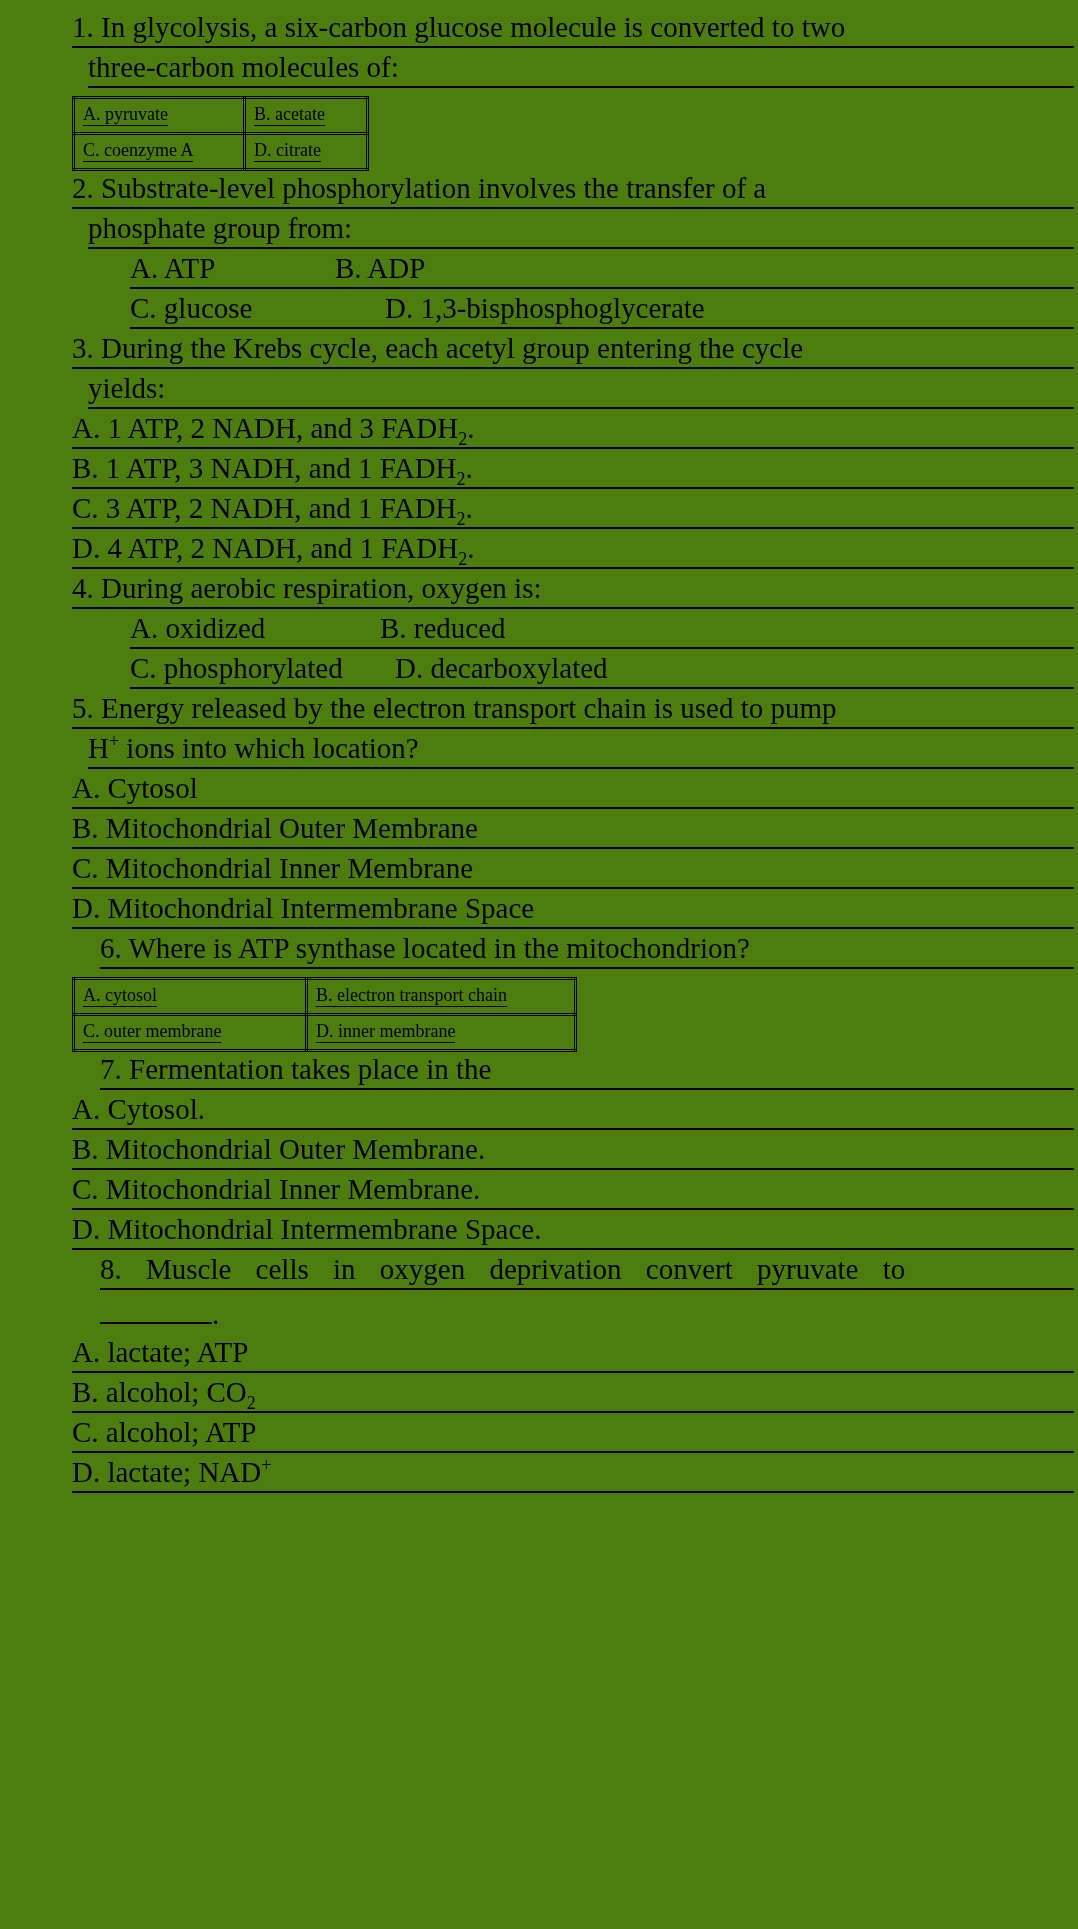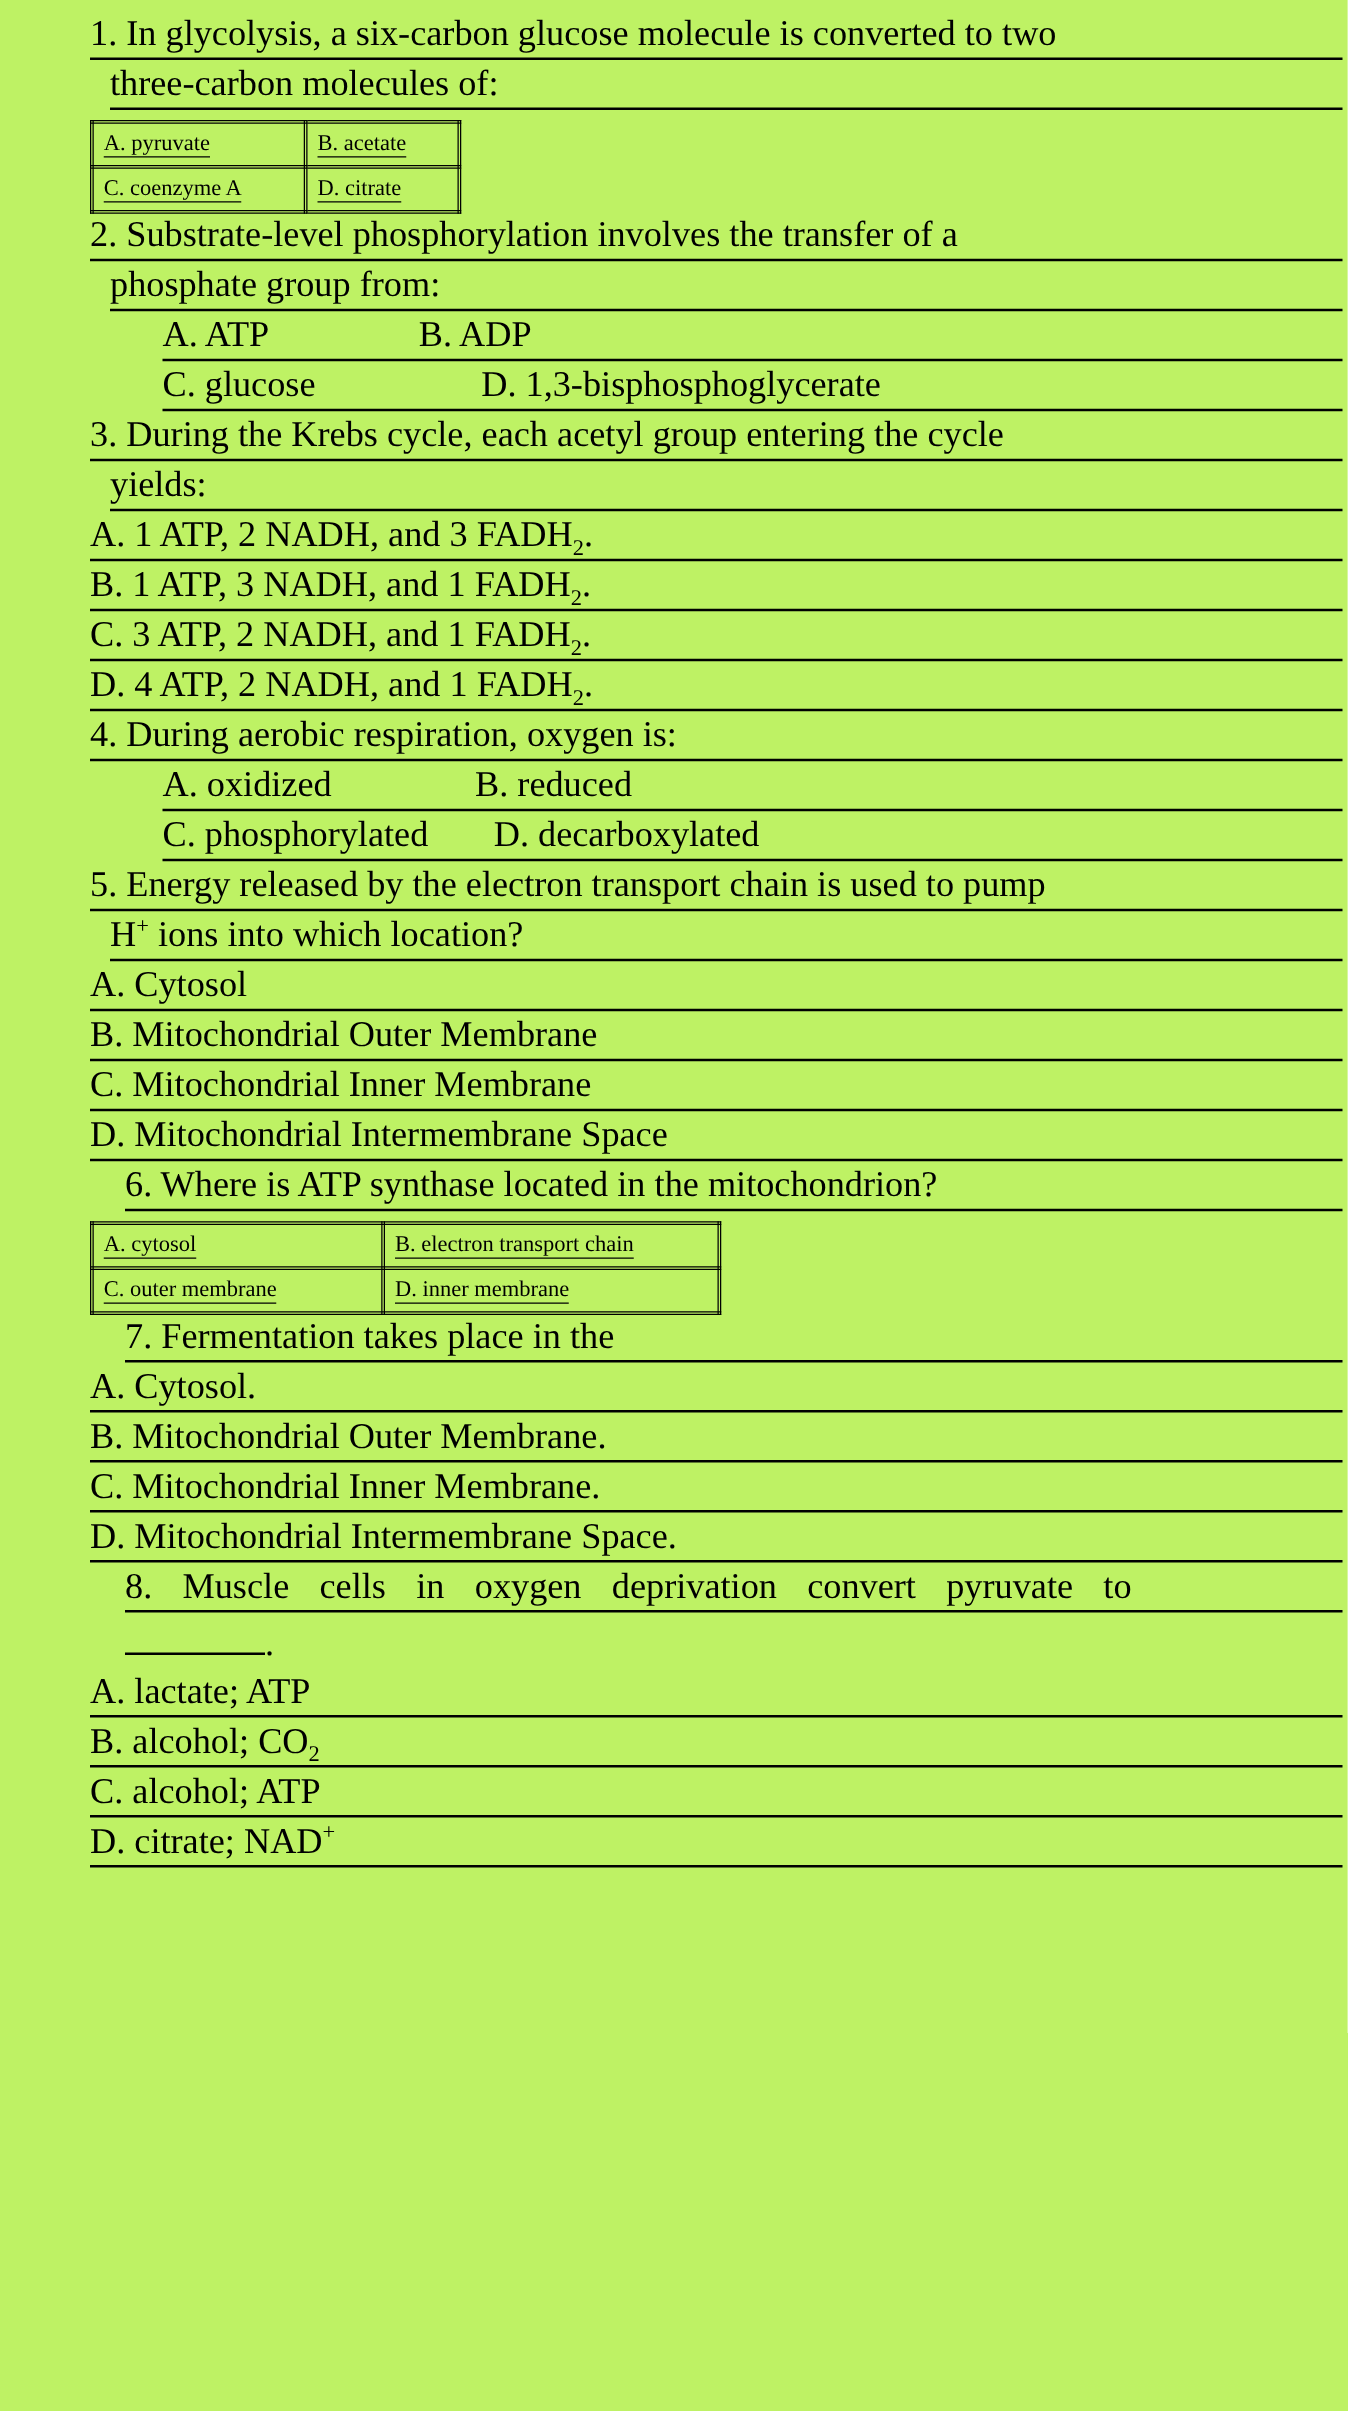--- a/index.html
+++ b/index.html
@@ -10,21 +10,21 @@
     color: #000000;
     font-family: "Liberation Serif", "DejaVu Serif", serif;
   }
   .page {
     position: relative;
     width: 1078px;
     height: 1929px;
     box-sizing: border-box;
     padding-top: 10px;
     overflow: hidden;
-    background: #bef264;
+    background: #4d7c0f;
   }
   section.q { margin: 0; }
 
   .line {
     border-bottom: 2px solid #000;
     margin-right: 4px;
     margin-bottom: 2px;
     font-size: 29px;
     line-height: 34px;
     padding-bottom: 2px;
@@ -239,17 +239,17 @@
     <div class="line ind-4">
       <span>A. lactate; ATP</span><sub></sub><sup></sup>
     </div>
     <div class="line ind-4">
       <span>B. alcohol; CO</span><sub>2</sub><sup></sup>
     </div>
     <div class="line ind-4">
       <span>C. alcohol; ATP</span><sub></sub><sup></sup>
     </div>
     <div class="line ind-4">
-      <span>D. citrate; NAD</span><sub></sub><sup>+</sup>
+      <span>D. lactate; NAD</span><sub></sub><sup>+</sup>
     </div>
   </section>
 
 </div>
 
 </body></html>

